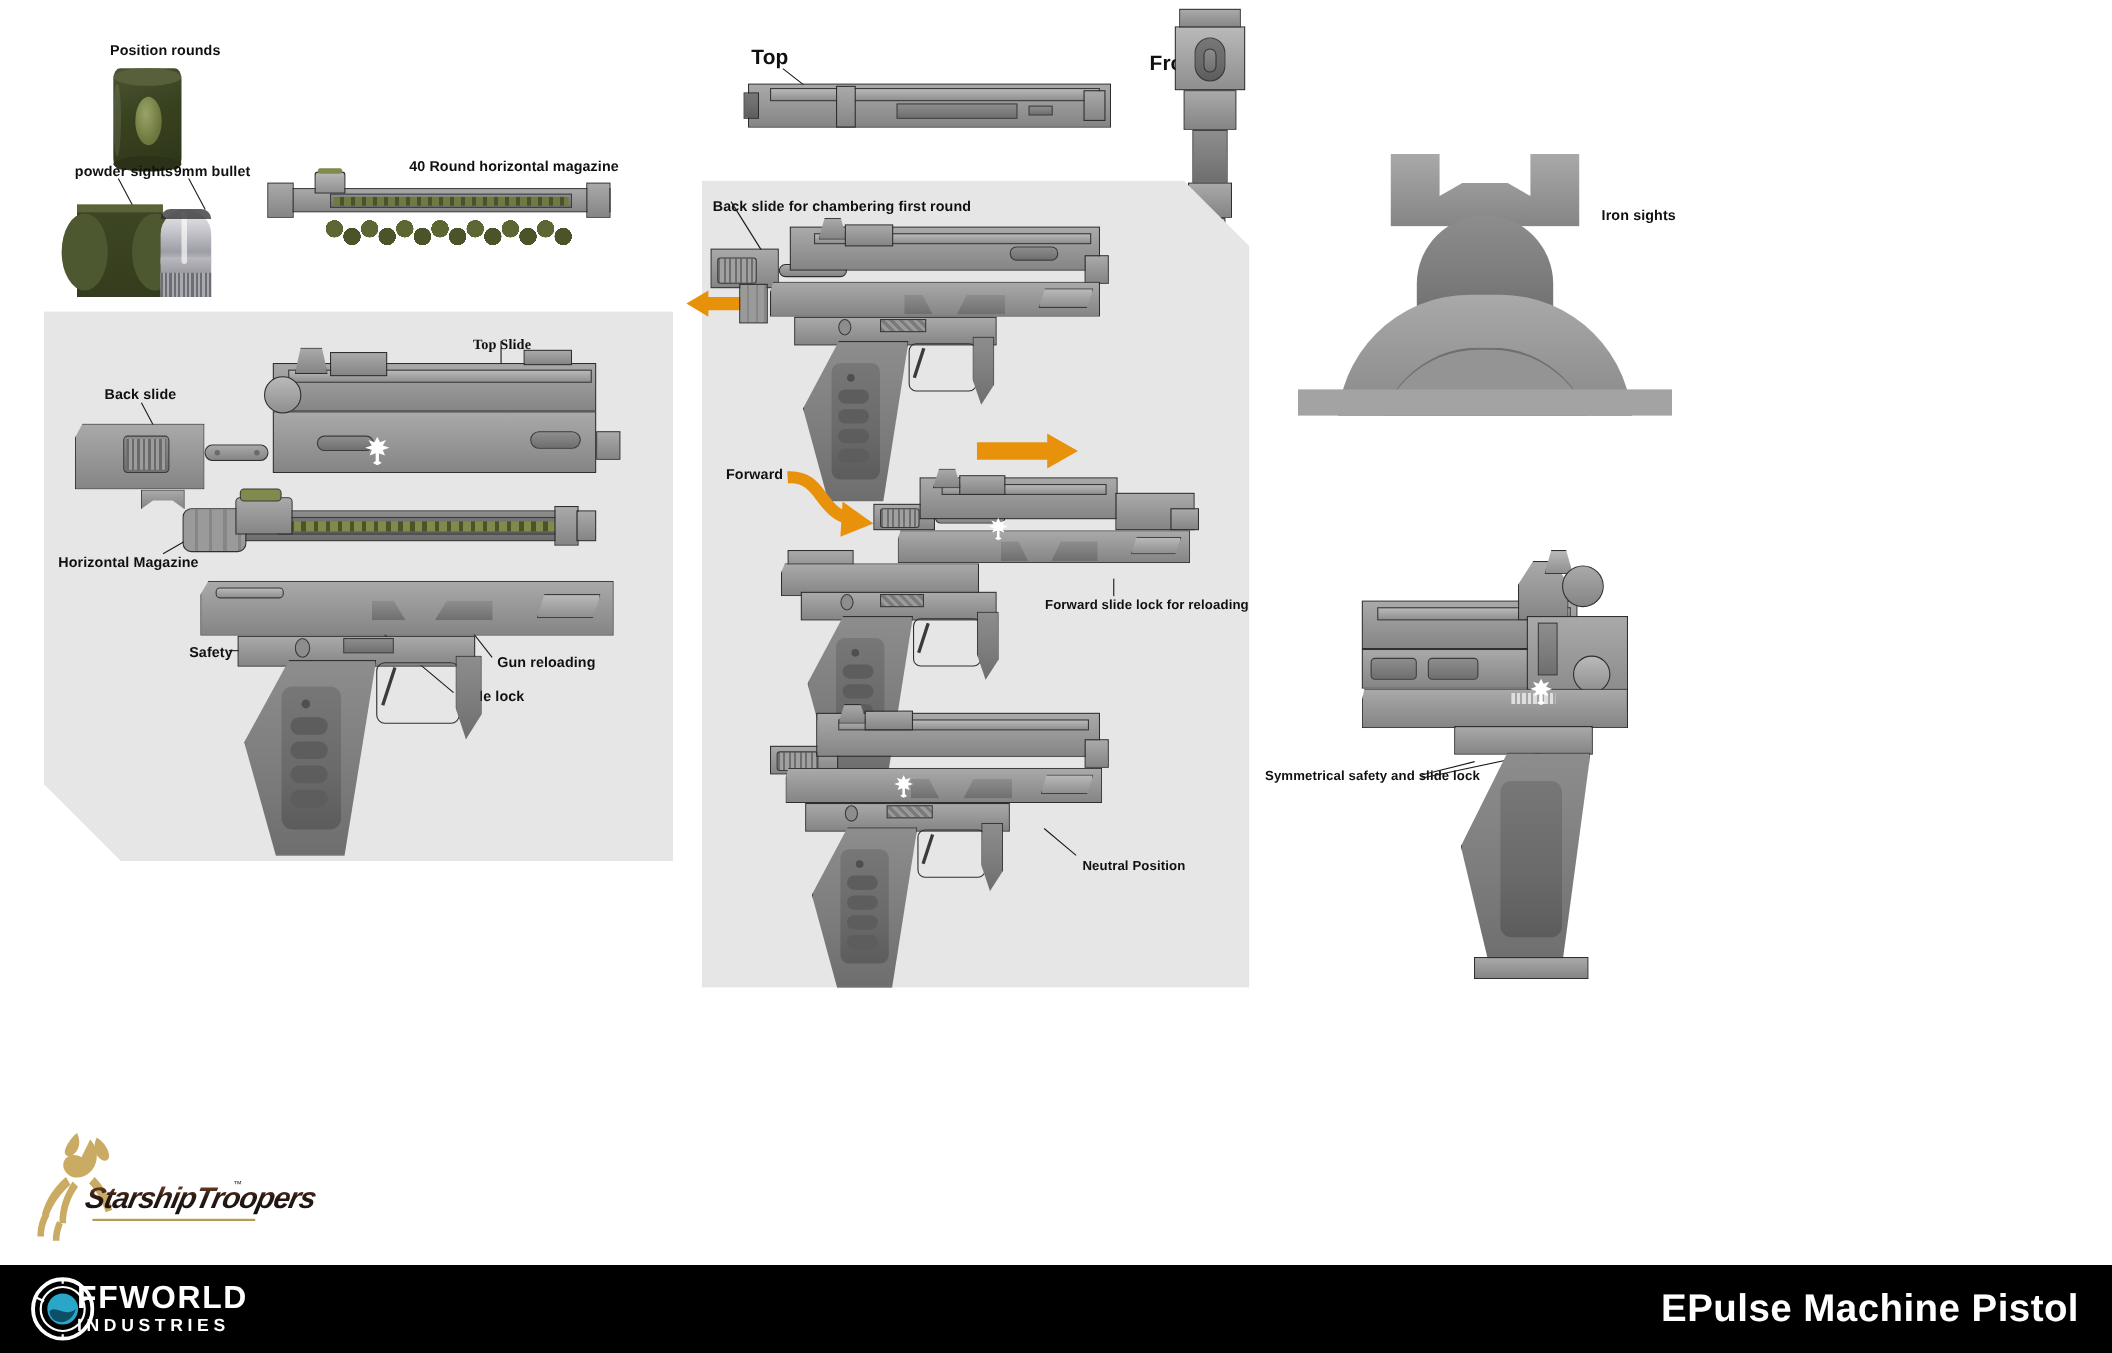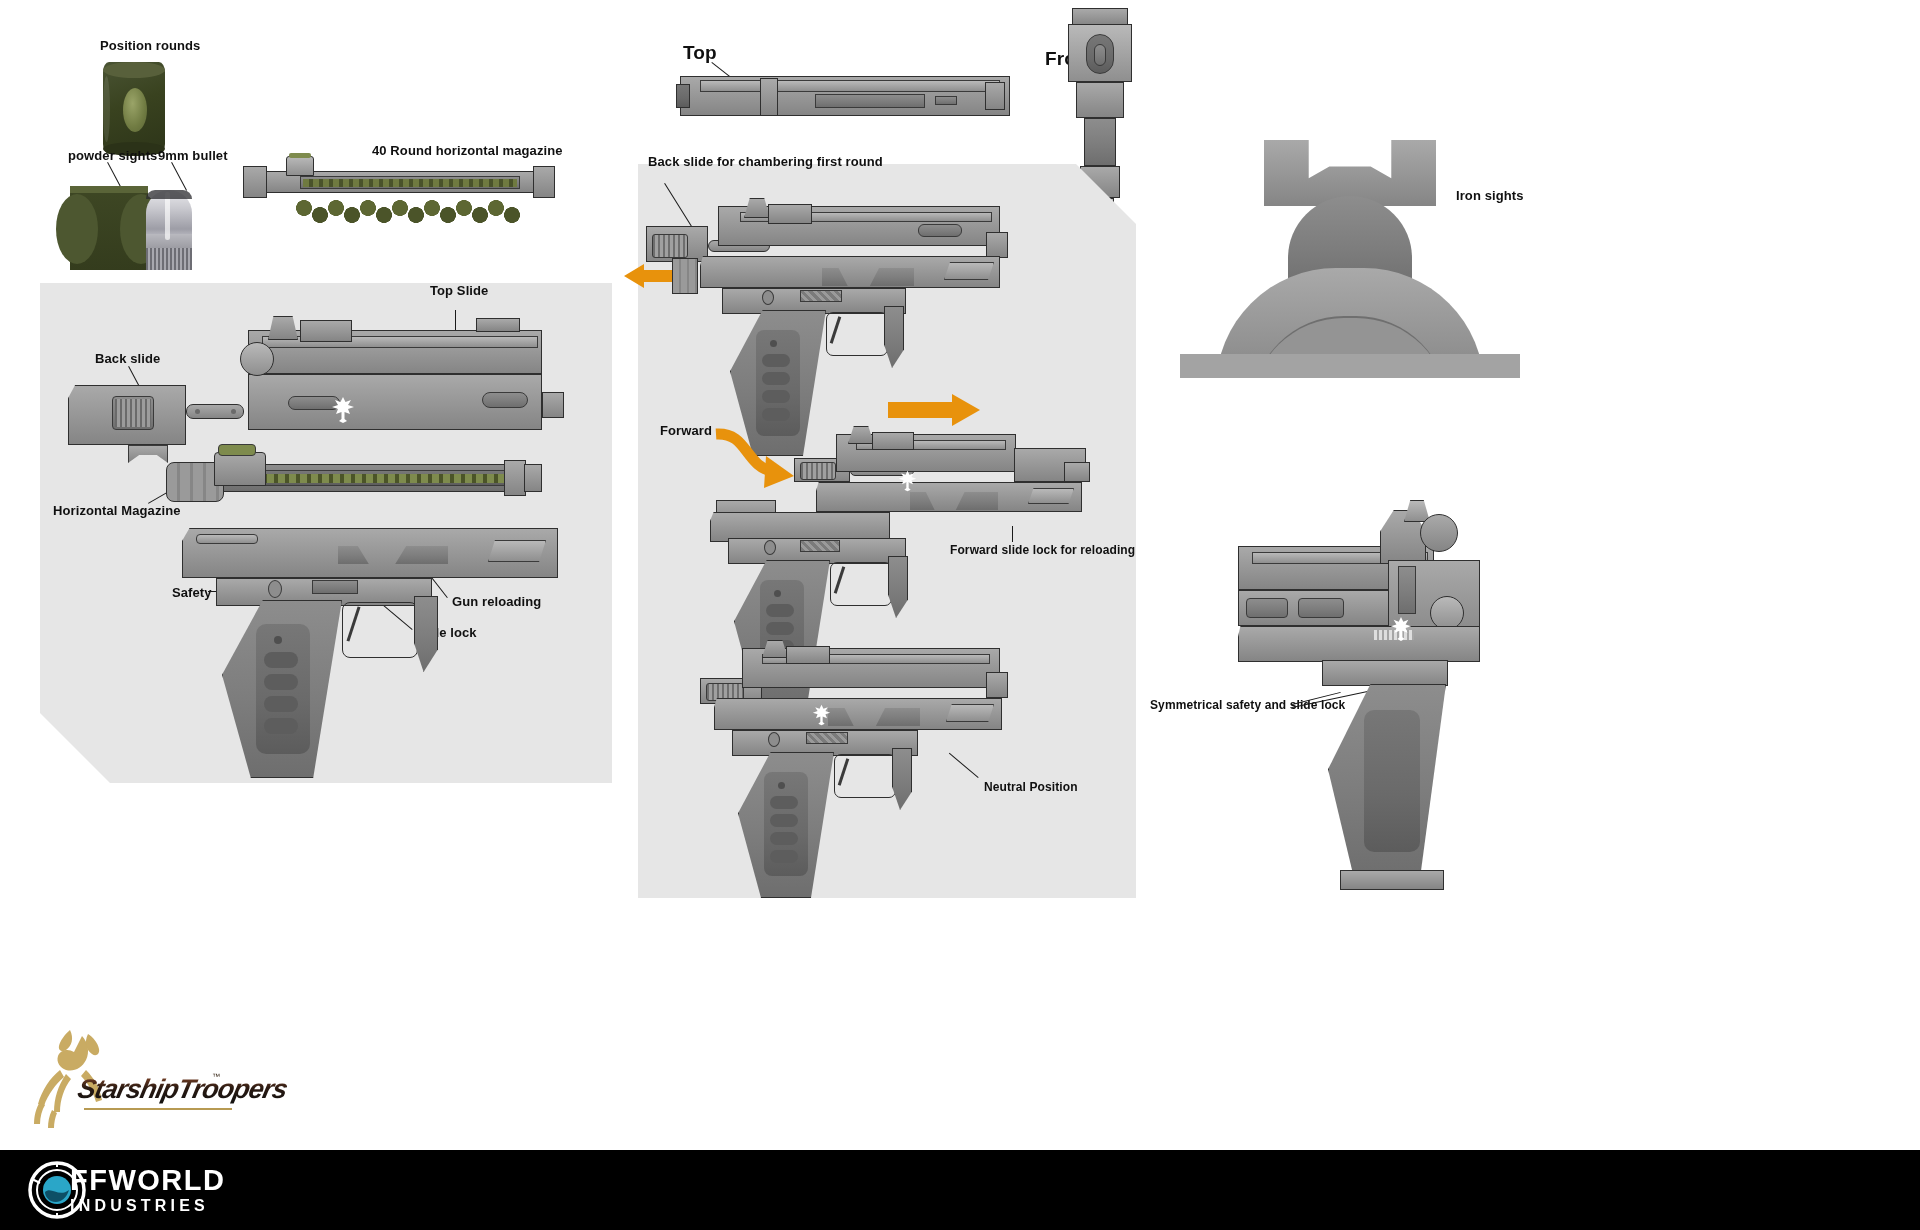--- a/index.html
+++ b/index.html
@@ -166,21 +166,21 @@
       <div style="position:absolute;left:72px;top:176px;width:196px;height:90px;border-radius:98px 98px 0 0;
            background:#949494;border-top:2px solid #6f6f6f;"></div>
       <div style="position:absolute;left:0;top:214px;width:340px;height:24px;background:#a3a3a3;"></div>
     </div>
   </div>
 
   <div class="panel" style="left:40px;top:283px;width:572px;height:500px;
               clip-path:polygon(0 0,100% 0,100% 100%,70px 100%,0 calc(100% - 70px));"></div>
 
   <div>
-    <div class="lbl" style="left:430px;top:283px;">Top Slide</div>
+    <div class="lbl" style="left:430px;top:305px;font-family:Liberation Serif, serif;">Top Slide</div>
     <div class="leader" style="left:456px;top:310px;width:42px;transform:rotate(90deg);"></div>
 
     <div class="lbl" style="left:95px;top:351px;">Back slide</div>
     <div class="leader" style="left:129px;top:366px;width:30px;transform:rotate(62deg);"></div>
 
     <div class="lbl" style="left:53px;top:503px;">Horizontal Magazine</div>
     <div class="leader" style="left:148px;top:503px;width:42px;transform:rotate(-30deg);"></div>
 
     <div class="lbl" style="left:172px;top:585px;">Safety</div>
     <div class="leader" style="left:208px;top:591px;width:58px;"></div>
@@ -264,21 +264,21 @@
            clip-path:polygon(0 0,100% 0,100% 70%,40% 100%,0 62%);"></div>
       <div style="position:absolute;left:352px;top:606px;width:3px;height:36px;background:#3a3a3a;transform:rotate(18deg);"></div>
     </div>
   </div>
 
   <div class="panel" style="left:638px;top:164px;width:498px;height:734px;
               clip-path:polygon(0 0,calc(100% - 60px) 0,100% 60px,100% 100%,0 100%);"></div>
 
   <div>
 
-    <div class="lbl" style="left:648px;top:154px;">Back slide for chambering first round</div>
+    <div class="lbl" style="left:648px;top:180px;">Back slide for chambering first round</div>
     <div class="leader" style="left:665px;top:183px;width:76px;transform:rotate(58deg);"></div>
 
     <div style="position:absolute;left:624px;top:262px;width:56px;height:28px;">
       <svg viewBox="0 0 56 28" width="56" height="28">
         <path d="M0 14 L20 2 L20 8 L56 8 L56 20 L20 20 L20 26 Z" fill="#e8920c"></path>
       </svg>
     </div>
 
     <div>
       <div class="m2 ol" style="position:absolute;left:646px;top:226px;width:62px;height:36px;"></div>
@@ -487,15 +487,16 @@
           <circle cx="29" cy="29" r="14" fill="#2aa6c8"></circle>
           <path d="M17 31 C23 25 31 37 41 29 C38 39 30 43 23 40 C19 38 17 34 17 31Z" fill="#0d4f66"></path>
           <path d="M4 18 L12 22 M54 18 L46 22 M29 1 L29 6 M29 57 L29 52" stroke="#ffffff" stroke-width="2"></path>
         </svg>
       </div>
       <div class="ow-text">
         <div class="ow-t1">FFWORLD</div>
         <div class="ow-t2">INDUSTRIES</div>
       </div>
     </div>
+    <div class="footer-title">EPulse Machine Pistol</div>
   </div>
 
 </div>
 
 </body></html>

